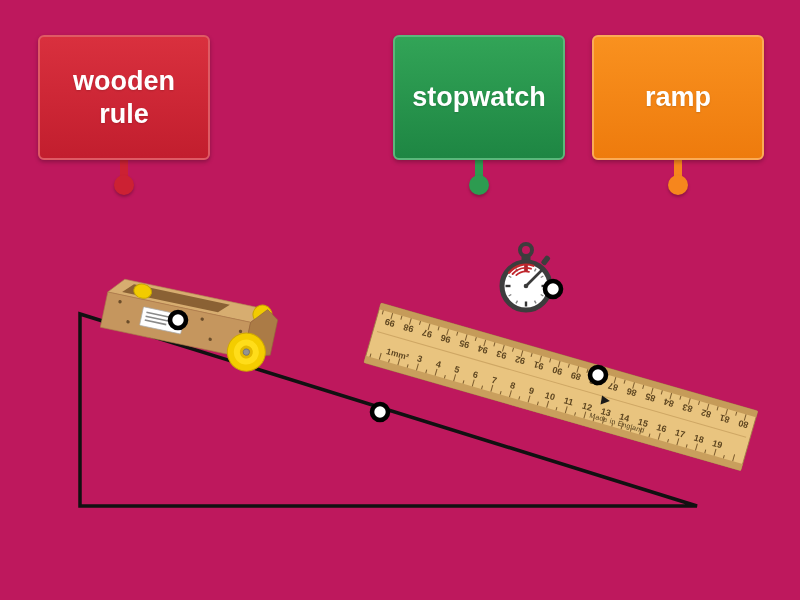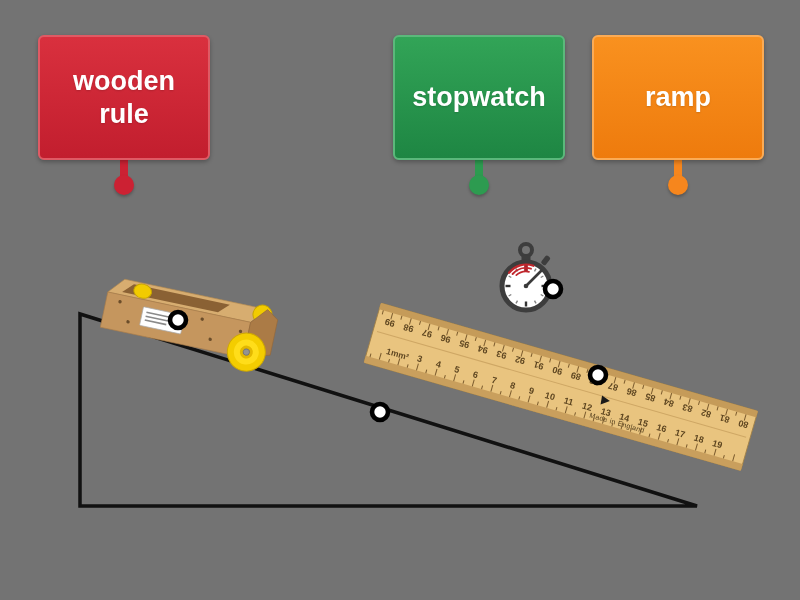--- a/index.html
+++ b/index.html
@@ -1,17 +1,17 @@
 <!DOCTYPE html>
 <html><head>
 <meta charset="utf-8">
 <style>
   html,body{margin:0;padding:0;background:#fff;}
   .stage{
-    position:relative;width:800px;height:600px;background:#737373;overflow:hidden;
+    position:relative;width:800px;height:600px;background:#be185d;overflow:hidden;
     font-family:"Liberation Sans","DejaVu Sans",sans-serif;
   }
   .label-group{position:absolute;top:35px;width:172px;height:170px;}
   .label-group.g0{left:38px;}
   .label-group.g1{left:222px;}
   .label-group.g2{left:393px;}
   .label-group.g3{left:592px;}
   .label-card{
     position:relative;box-sizing:border-box;width:172px;height:125px;
     border-radius:6px;display:flex;align-items:center;justify-content:center;

